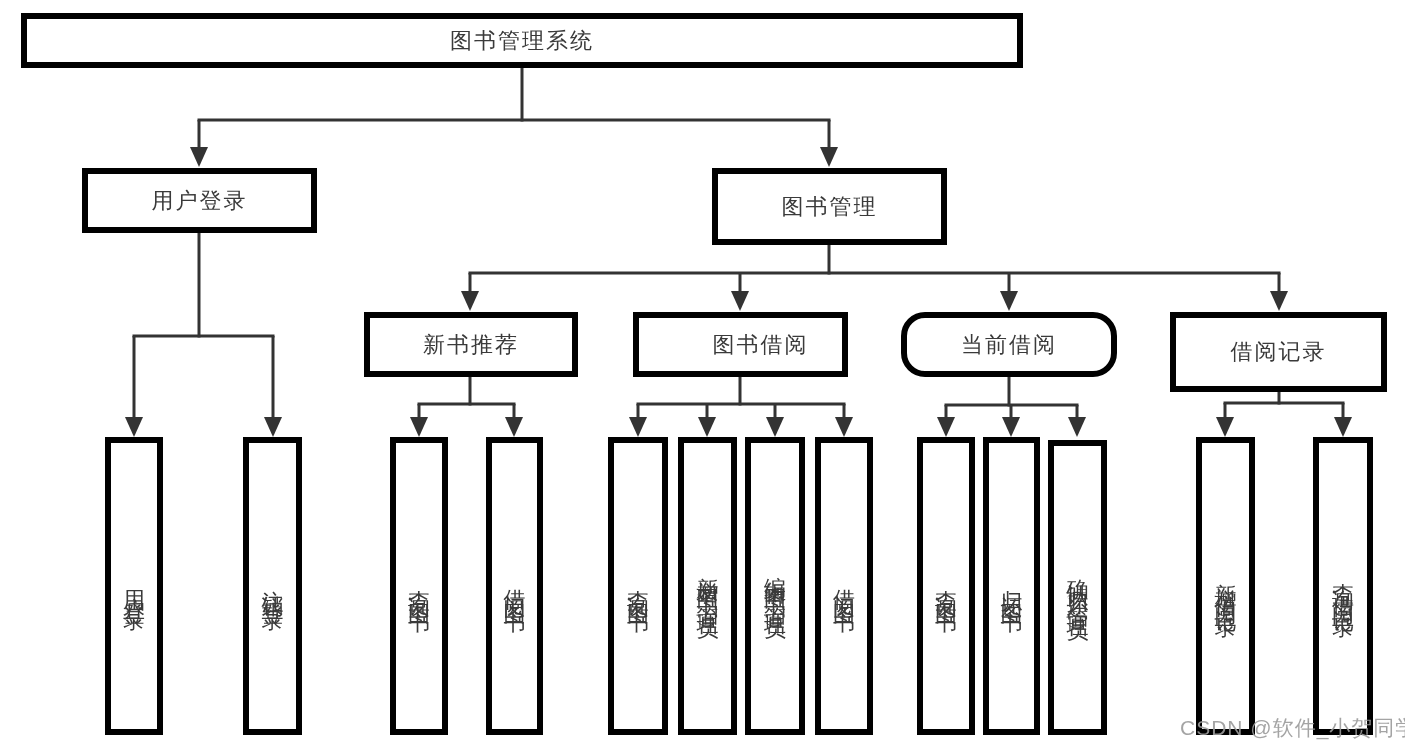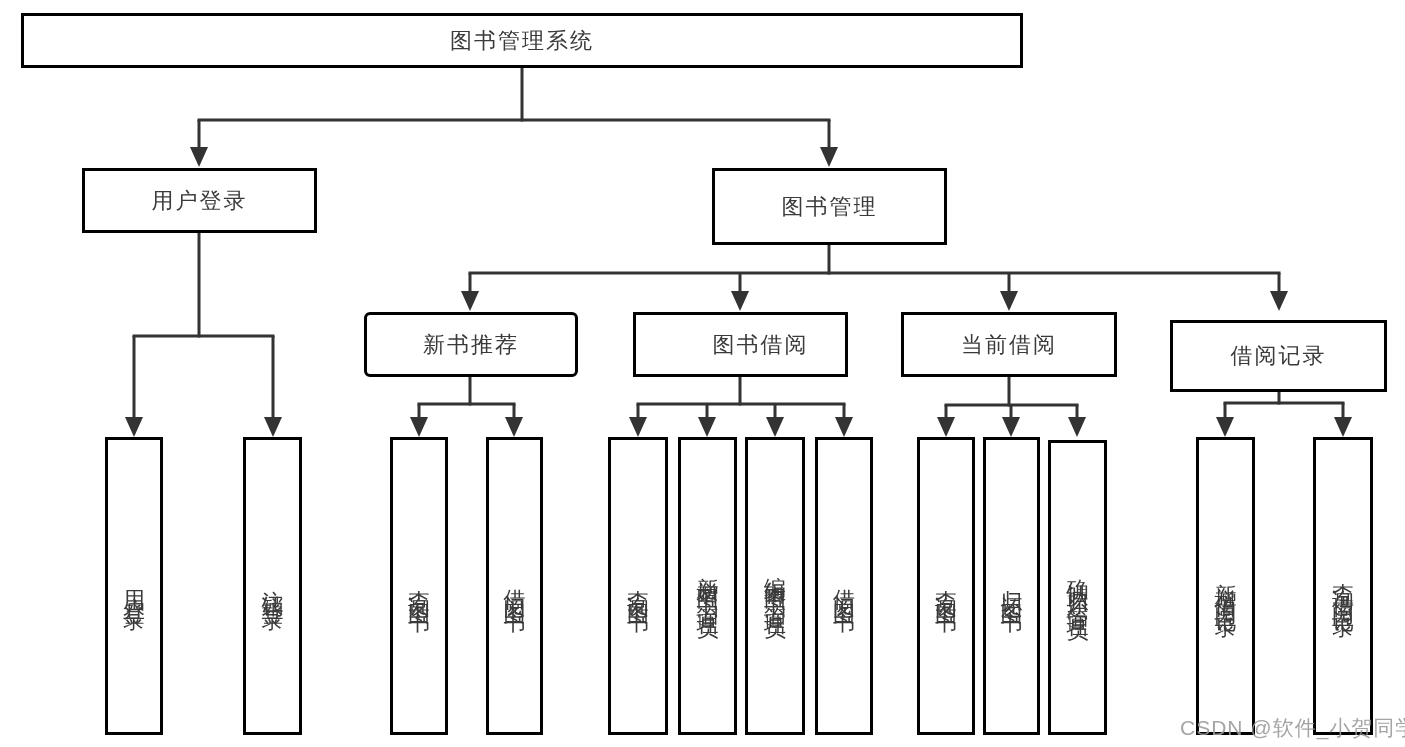--- a/index.html
+++ b/index.html
@@ -17,21 +17,21 @@
   }
   .wires {
     position: absolute;
     left: 0;
     top: 0;
     z-index: 1;
   }
   .box {
     position: absolute;
     box-sizing: border-box;
-    border: 3px solid #000000;
+    border: 6px solid #000000;
     background: #ffffff;
     display: flex;
     align-items: center;
     justify-content: center;
     z-index: 2;
     color: #3a3a3a;
   }
   .hbox .lbl {
     font-size: 22px;
     letter-spacing: 2px;
@@ -147,30 +147,30 @@
     <span class="lbl">图书管理系统</span>
   </div>
 
   <div class="box hbox" style="left:82px; top:168px; width:235px; height:65px;">
     <span class="lbl">用户登录</span>
   </div>
   <div class="box hbox" style="left:712px; top:168px; width:235px; height:77px;">
     <span class="lbl">图书管理</span>
   </div>
 
-  <div class="box hbox" style="left:364px; top:312px; width:214px; height:65px;border-radius:6px;">
+  <div class="box hbox" style="left:364px; top:312px; width:214px; height:65px;">
     <span class="lbl">新书推荐</span>
   </div>
   <div class="box hbox" style="left:633px; top:312px; width:215px; height:65px;padding-left:40px;">
     <span class="lbl">图书借阅</span>
   </div>
-  <div class="box hbox" style="left:901px; top:312px; width:216px; height:65px;">
+  <div class="box hbox" style="left:901px; top:312px; width:216px; height:65px;border-radius:24px;">
     <span class="lbl">当前借阅</span>
   </div>
-  <div class="box hbox" style="left:1170px; top:312px; width:217px; height:72px;margin-top:8px;">
+  <div class="box hbox" style="left:1170px; top:312px; width:217px; height:80px;">
     <span class="lbl">借阅记录</span>
   </div>
 
   <div class="box vbox" style="left:105px; top:437px; width:58px; height:298px;">
     <span class="vlbl">用户登录</span>
   </div>
   <div class="box vbox" style="left:243px; top:437px; width:59px; height:298px;">
     <span class="vlbl">注销登录</span>
   </div>
 

